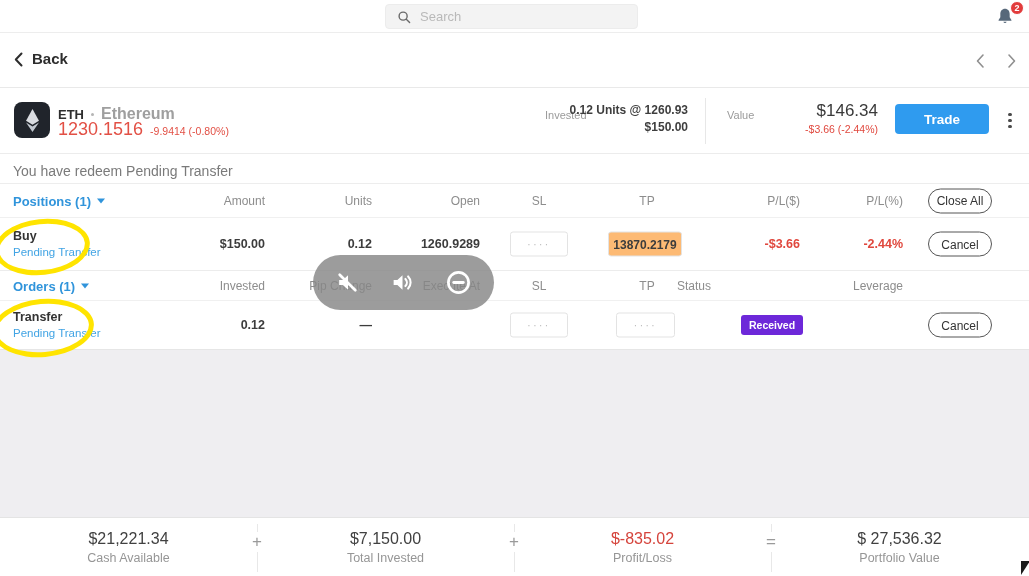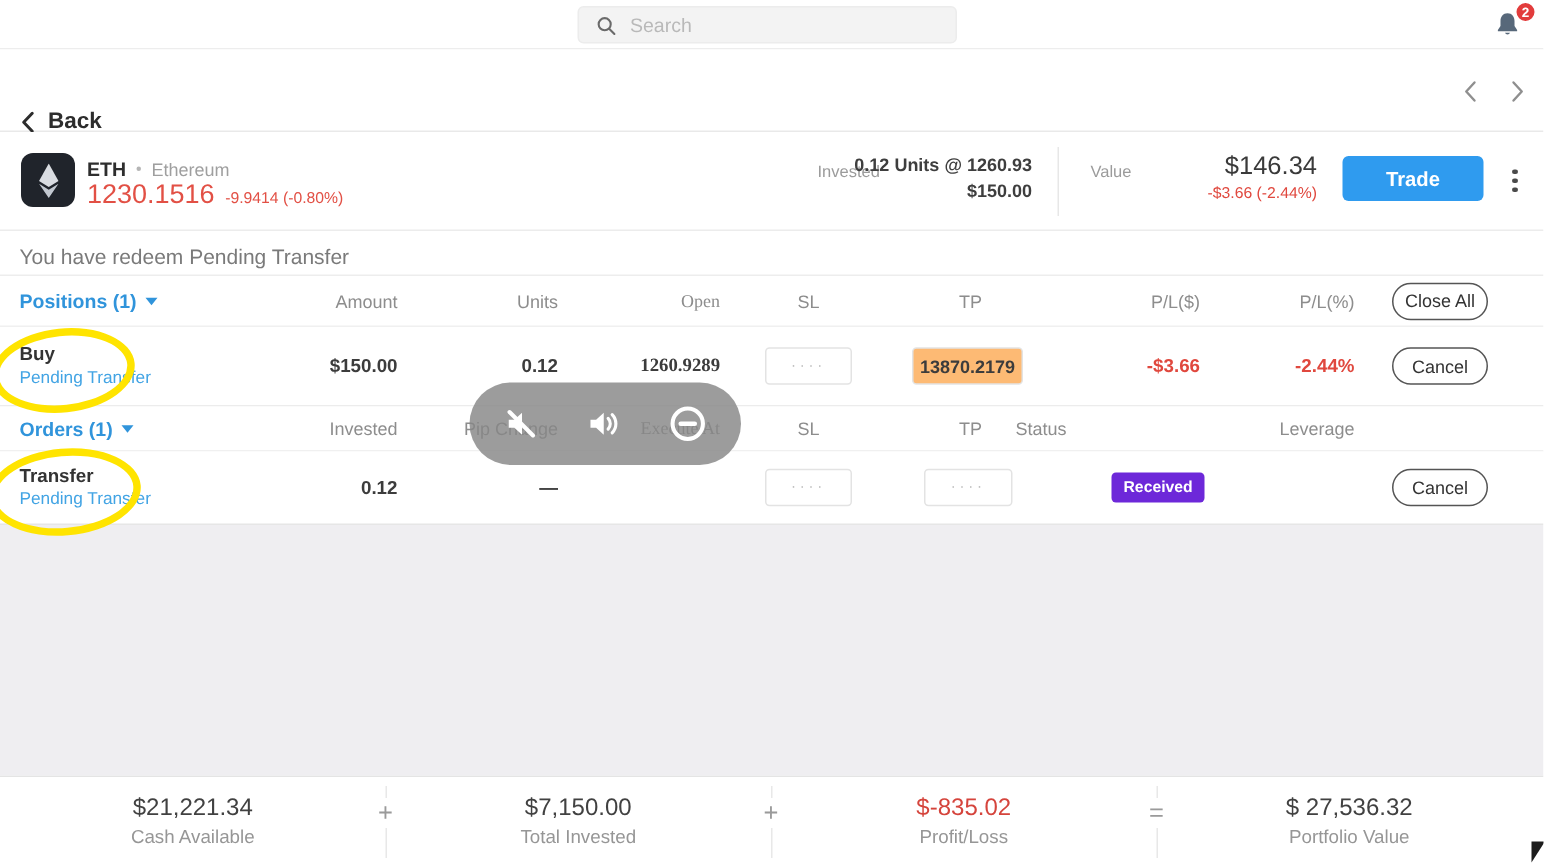--- a/index.html
+++ b/index.html
@@ -8,32 +8,32 @@
 
   
   .topbar { position:absolute; left:0; top:0; width:100%; height:33px; background:#fff; border-bottom:1px solid #ededed; }
   .search { position:absolute; left:385px; top:4px; width:253px; height:25px; background:#f3f3f3; border:1px solid #ececec; border-radius:4px; display:flex; align-items:center; gap:9px; padding-left:11px; cursor:text; }
   .search-ph { color:#b9b9b9; font-size:13px; }
   .bell { position:absolute; right:9px; top:6px; width:26px; height:24px; cursor:pointer; }
   .bell-badge { position:absolute; top:-5px; right:-4px; min-width:14px; height:14px; border-radius:8px; background:#e23c3c; color:#fff; font-size:9px; font-weight:bold; display:flex; align-items:center; justify-content:center; border:1.5px solid #fff; padding:0 3px; }
 
   
   .backbar { position:absolute; left:0; top:33px; width:100%; height:55px; background:#fff; border-bottom:1px solid #e9e9e9; }
-  .back-btn { position:absolute; left:14px; top:17px; display:flex; align-items:flex-end; gap:9px; cursor:pointer;margin-top:22px; }
+  .back-btn { position:absolute; left:14px; top:17px; display:flex; align-items:flex-end; gap:9px; cursor:pointer; }
   .back-label { font-size:15px; font-weight:bold; color:#2d2d2d; }
   .pager-prev { position:absolute; right:44px; top:20px; cursor:pointer; }
   .pager-next { position:absolute; right:12px; top:20px; cursor:pointer; }
 
   
   .instrument { position:absolute; left:0; top:88px; width:100%; height:66px; background:#fff; border-bottom:1px solid #ececec; }
   .asset-icon { position:absolute; left:14px; top:14px; width:36px; height:36px; background:#20242b; border-radius:8px; display:flex; align-items:center; justify-content:center; }
   .names { position:absolute; left:58px; top:17px; display:flex; align-items:center; gap:7px; }
   .sym { font-size:13px; font-weight:bold; color:#2e2e2e; }
   .sep-dot { width:3px; height:3px; border-radius:50%; background:#b5b5b5; }
-  .asset-name { font-size:12px; color:#9f9f9f; }
+  .asset-name { font-size:16px; color:#9f9f9f;font-weight:bold; }
   .price-line { position:absolute; left:58px; top:31px; display:flex; align-items:baseline; gap:7px; }
   .price { font-size:18px; color:#e25045; font-weight:500; }
   .price-chg { font-size:10.5px; color:#e25045; }
   .inv-label { position:absolute; left:545px; top:21px; font-size:11px; color:#9b9b9b; }
   .units-block { position:absolute; right:341px; top:14px; text-align:right; font-size:12px; font-weight:bold; color:#3e3e3e; line-height:17px; }
   .hdr-divider { position:absolute; left:705px; top:10px; height:46px; border-left:1px solid #e7e7e7; }
   .value-label { position:absolute; left:727px; top:21px; font-size:11px; color:#9b9b9b; }
   .value-block { position:absolute; right:151px; top:13px; text-align:right; }
   .value-main { font-size:17px; color:#3a3a3a; }
   .value-chg { font-size:10.5px; color:#e0483e; margin-top:2px; }
@@ -46,21 +46,21 @@
   .notice span { position:absolute; left:13px; top:9px; font-size:14px; color:#7a7a7a; }
 
   
   .trow { position:absolute; left:0; width:100%; background:#fff; }
   .cell { position:absolute; top:50%; transform:translateY(-50%); }
   .hdr { font-size:12px; color:#8d8d8d; font-weight:normal; }
   .val { font-size:12.5px; color:#3c3c3c; font-weight:bold; }
   .neg { color:#e0483e; }
   .col-amount { left:145px; width:120px; text-align:right; }
   .col-units  { left:252px; width:120px; text-align:right; }
-  .col-open   { left:360px; width:120px; text-align:right;font-family:Liberation Serif, serif; }
+  .col-open   { left:360px; width:120px; text-align:right; }
   .col-sl     { left:510px; width:58px;  text-align:center; }
   .col-tp     { left:602px; width:90px;  text-align:center; }
   .col-pl1    { left:680px; width:120px; text-align:right; }
   .col-pl2    { left:783px; width:120px; text-align:right; }
   .col-status { left:677px; width:120px; }
   .sec-title { position:absolute; left:13px; top:50%; transform:translateY(-50%); display:flex; align-items:center; cursor:pointer; }
   .sec-title b { font-size:13px; color:#3094db; font-weight:bold; }
   .caret { width:0; height:0; border:4px solid transparent; border-top:5px solid #3094db; margin-left:6px; margin-top:5px; }
   .rowtype { position:absolute; left:13px; top:50%; transform:translateY(-50%); line-height:16px; }
   .rowtype .t { font-size:12.5px; font-weight:bold; color:#333; }

